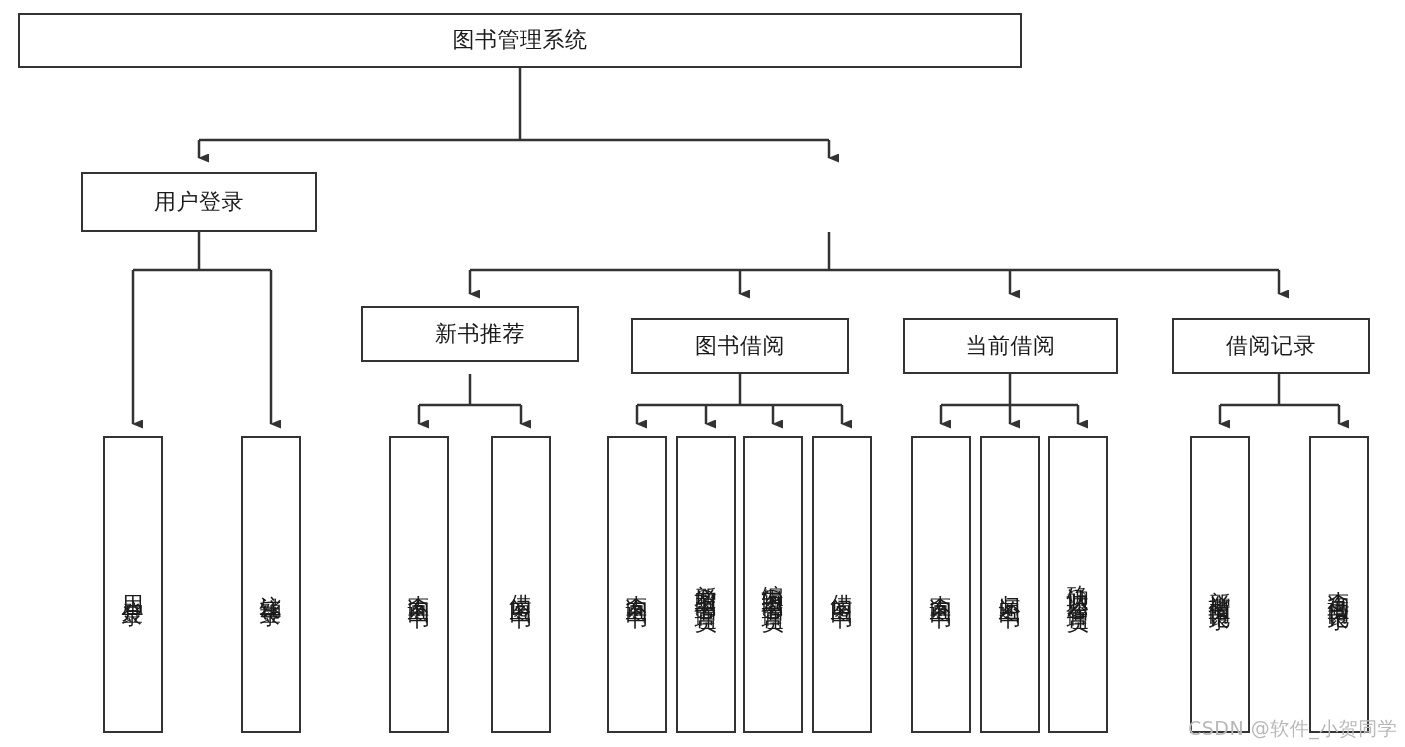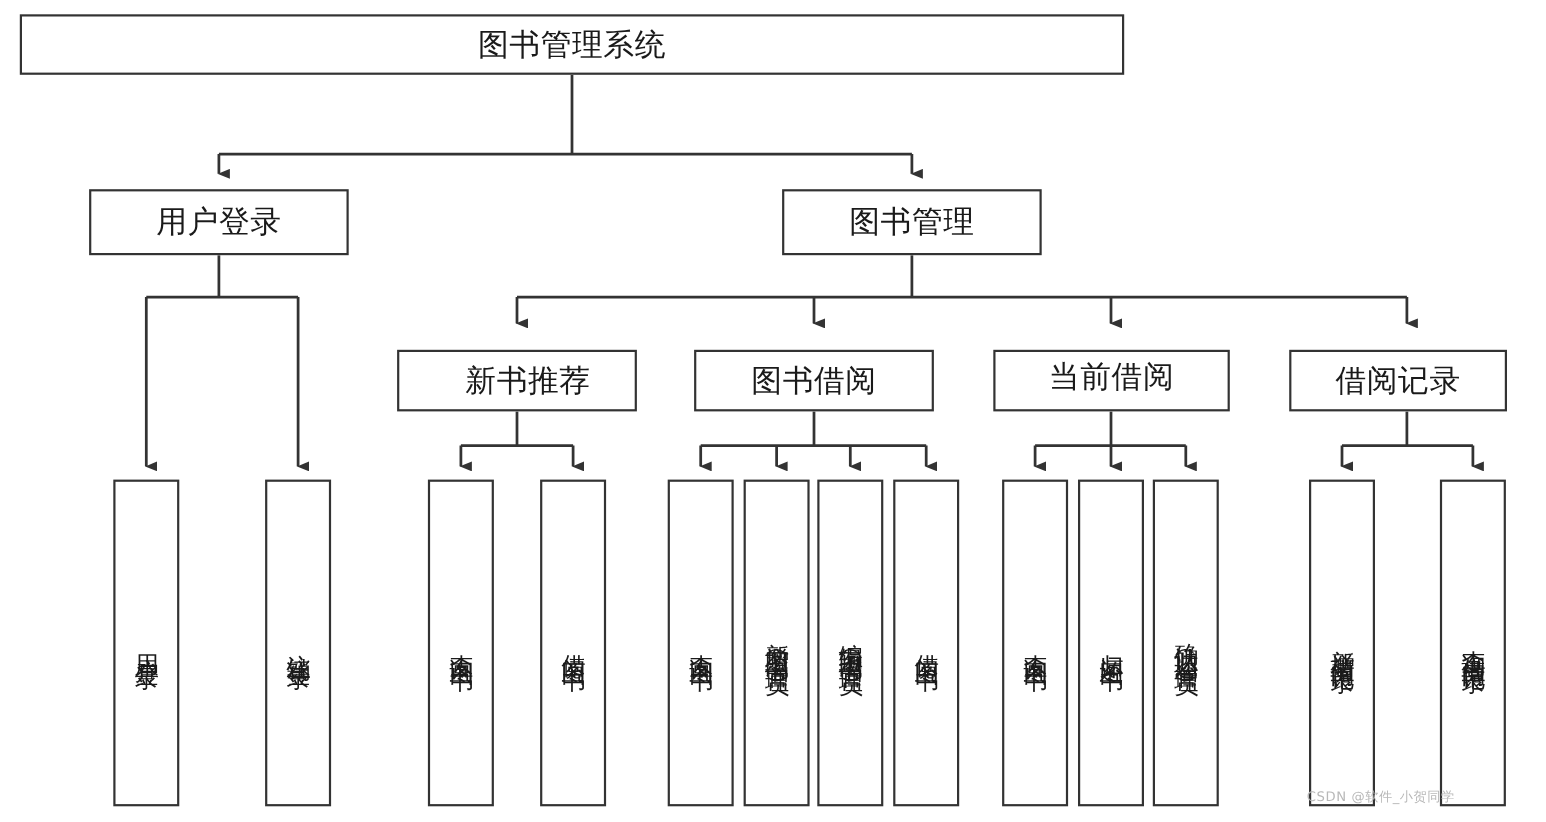--- a/index.html
+++ b/index.html
@@ -28,39 +28,39 @@
     position: absolute;
     box-sizing: border-box;
     background: #ffffff;
     border: 2.5px solid #333333;
     display: flex;
     align-items: center;
     justify-content: center;
     overflow: hidden;
   }
   .node-label-h {
-    font-size: 28px;
+    font-size: 22px;
     color: #1a1a1a;
     line-height: 1.2;
     letter-spacing: 0.5px;
     white-space: nowrap;
   }
   .node-label-v {
     font-size: 22px;
     color: #1a1a1a;
     writing-mode: vertical-rl;
     text-orientation: upright;
     letter-spacing: 4px;
     line-height: 1.05;
     white-space: nowrap;
     text-align: center;
   }
   .watermark {
     position: absolute;
-    font-size: 12px;
+    font-size: 19px;
     color: #b8b8b8;
     white-space: nowrap;
     letter-spacing: 0.5px;
   }
 </style>
 </head>
 <body>
 
 <div id="diagram-root">
 
@@ -116,33 +116,30 @@
   </svg>
 
   <div class="node-box" style="left:18px; top:13px; width:1004px; height:55px;">
     <span class="node-label-h">图书管理系统</span>
   </div>
 
   <div class="node-box" style="left:81px; top:172px; width:236px; height:60px;">
     <span class="node-label-h">用户登录</span>
   </div>
 
-  <div class="node-box" style="left:711px; top:172px; width:236px; height:60px;">
-    <span class="node-label-h">图书管理</span>
-  </div>
 
-  <div class="node-box" style="left:361px; top:318px; width:218px; height:56px;padding-left:20px;">
+  <div class="node-box" style="left:361px; top:306px; width:218px; height:56px;padding-left:20px;">
     <span class="node-label-h">新书推荐</span>
   </div>
 
   <div class="node-box" style="left:631px; top:318px; width:218px; height:56px;text-align:center;">
     <span class="node-label-h">图书借阅</span>
   </div>
 
-  <div class="node-box" style="left:903px; top:318px; width:215px; height:56px;font-family:Liberation Mono, monospace;">
+  <div class="node-box" style="left:903px; top:318px; width:215px; height:56px;">
     <span class="node-label-h">当前借阅</span>
   </div>
 
   <div class="node-box" style="left:1172px; top:318px; width:198px; height:56px;">
     <span class="node-label-h">借阅记录</span>
   </div>
 
   <div class="node-box" style="left:103px; top:436px; width:60px; height:297px;">
     <span class="node-label-v">用户登录</span>
   </div>

